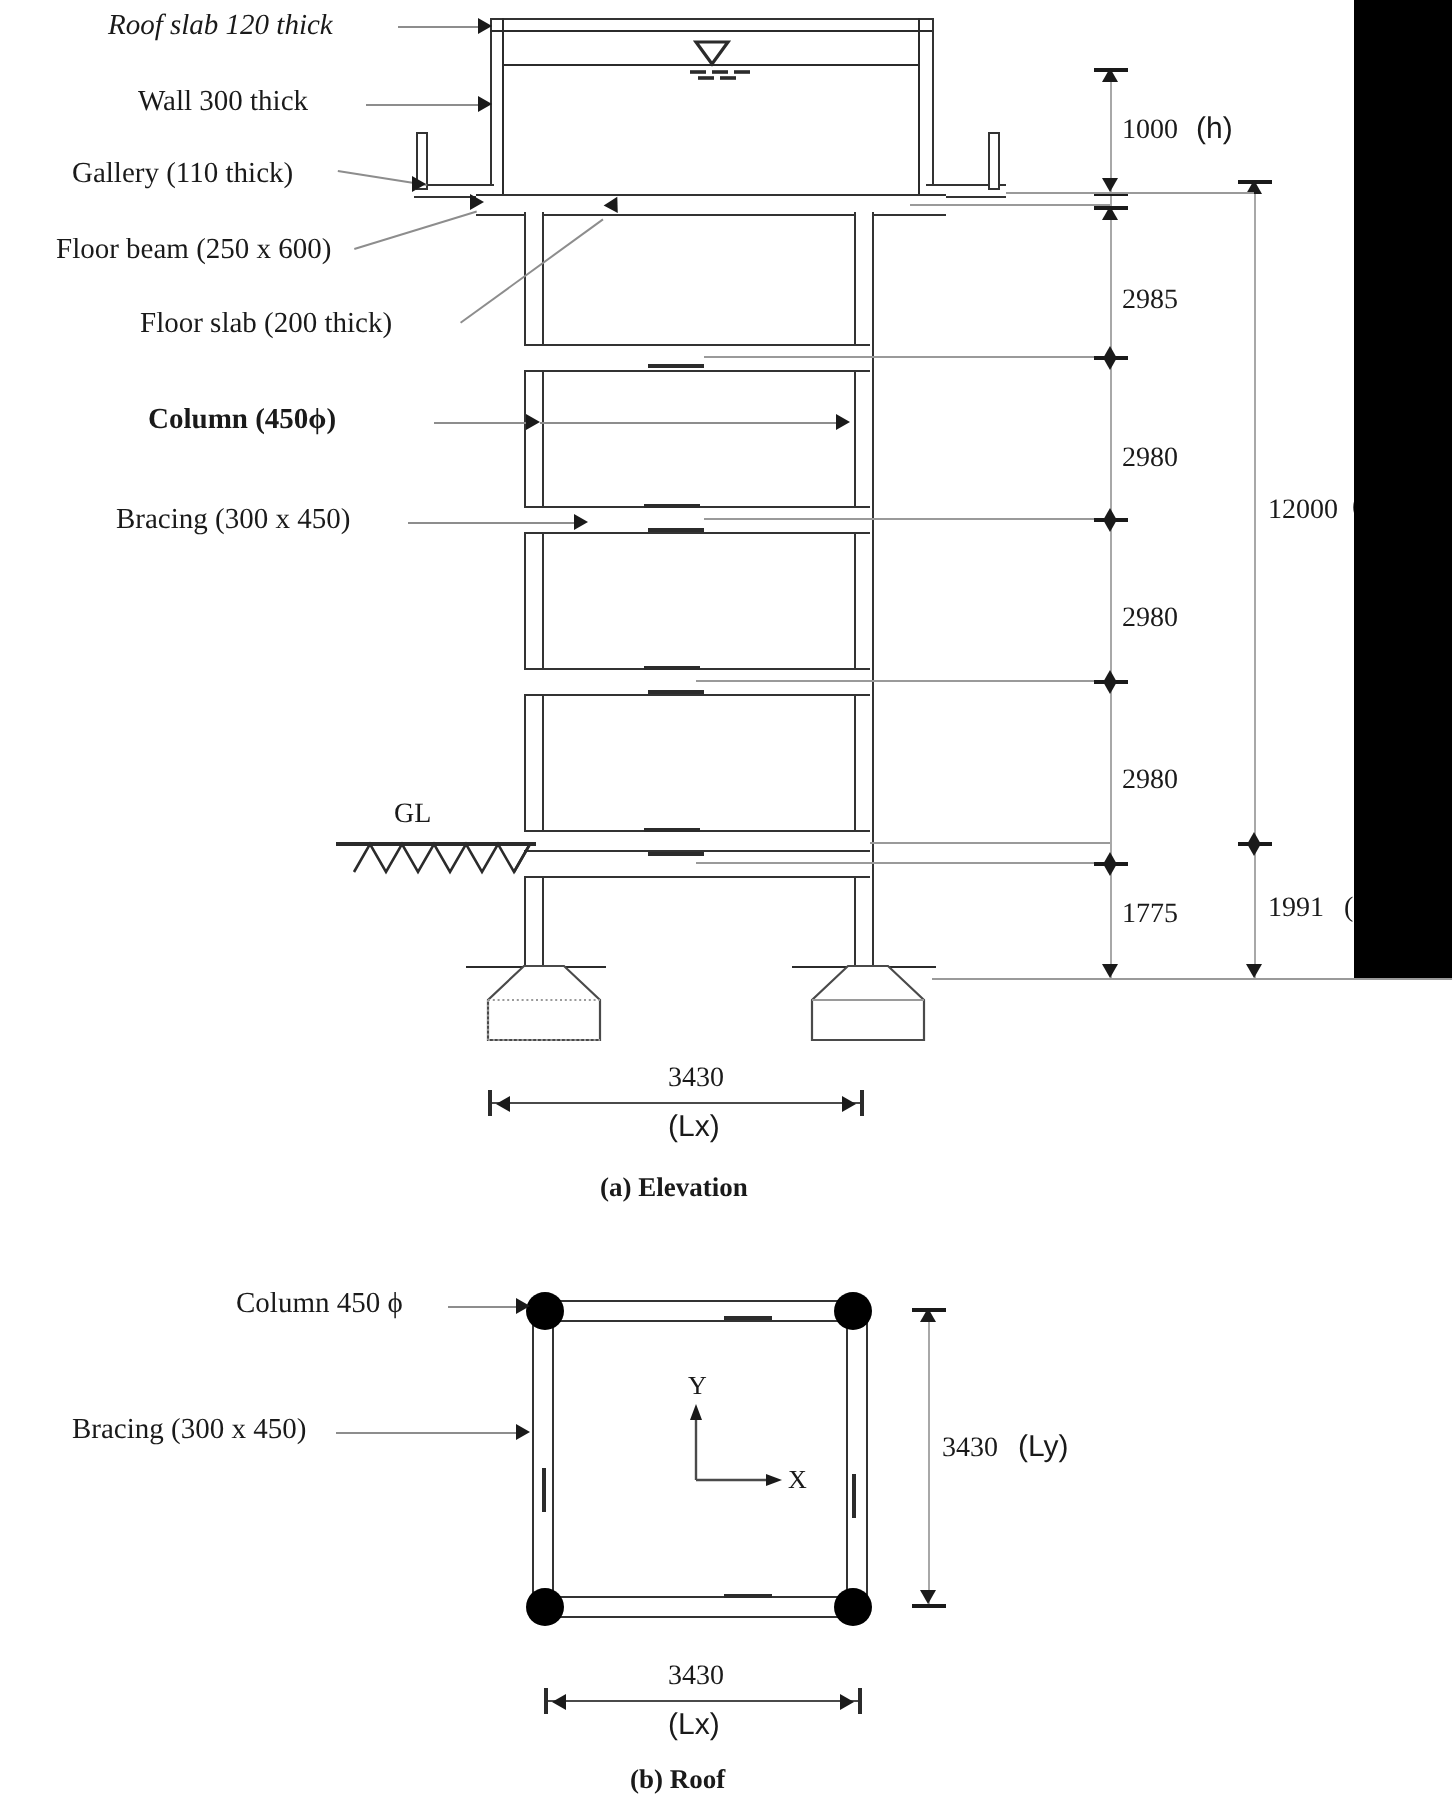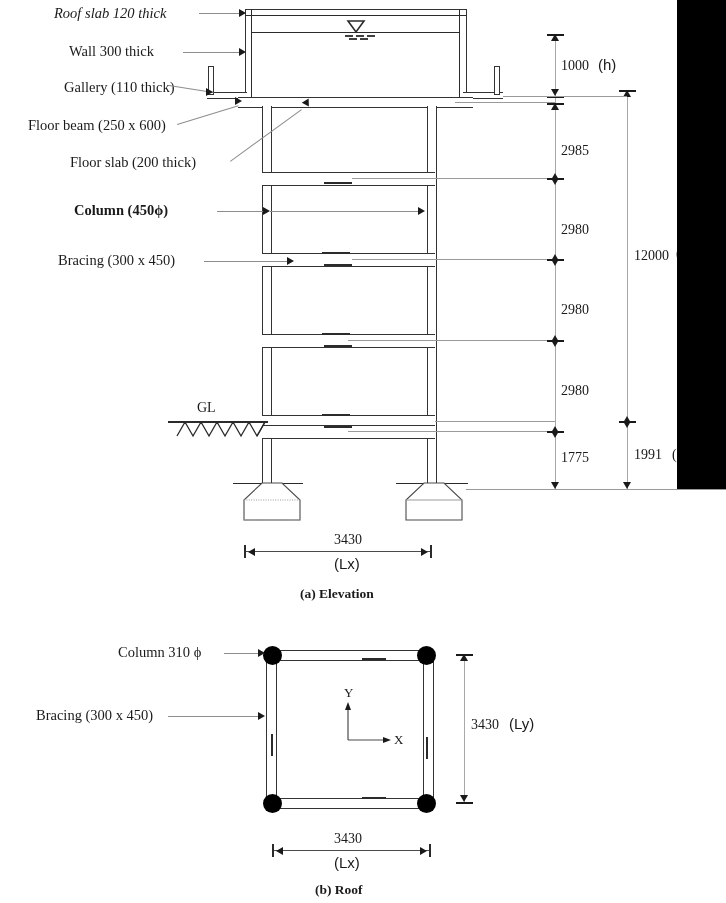--- a/index.html
+++ b/index.html
@@ -142,21 +142,21 @@
     </div>
 
     <div class="lbl" style="left:54px;top:6px;font-style:italic;">Roof slab 120 thick</div>
     <div class="leader" style="left:199px;top:13px;width:42px;"></div>
     <div class="ah-r" style="left:239px;top:9px;"></div>
 
     <div class="lbl" style="left:69px;top:44px;">Wall 300 thick</div>
     <div class="leader" style="left:183px;top:52px;width:58px;"></div>
     <div class="ah-r" style="left:239px;top:48px;"></div>
 
-    <div class="lbl" style="left:36px;top:80px;margin-left:28px;">Gallery (110 thick)</div>
+    <div class="lbl" style="left:36px;top:80px;">Gallery (110 thick)</div>
     <div class="leader-d" style="left:169px;top:85px;width:45px;transform:rotate(9deg);"></div>
     <div class="ah-r" style="left:206px;top:88px;"></div>
 
     <div class="lbl" style="left:28px;top:118px;">Floor beam (250 x 600)</div>
     <div class="leader-d" style="left:177px;top:124px;width:64px;transform:rotate(-17deg);"></div>
     <div class="ah-r" style="left:235px;top:97px;"></div>
 
     <div class="lbl" style="left:70px;top:155px;text-align:right;">Floor slab (200 thick)</div>
     <div class="leader-d" style="left:230px;top:161px;width:88px;transform:rotate(-36deg);"></div>
     <div class="ah-u" style="left:303px;top:98px;transform:rotate(28deg);"></div>
@@ -254,21 +254,21 @@
       <svg width="70" height="62" viewBox="0 0 70 62">
         <line x1="8" y1="55" x2="8" y2="22" stroke="#4a4a4a" stroke-width="1.2"></line>
         <line x1="8" y1="55" x2="46" y2="55" stroke="#4a4a4a" stroke-width="1.2"></line>
         <polygon points="8,17 5,25 11,25" fill="#1a1a1a"></polygon>
         <polygon points="51,55 43,52 43,58" fill="#1a1a1a"></polygon>
       </svg>
     </div>
     <div class="lbl" style="left:344px;top:686px;font-size:13px;">Y</div>
     <div class="lbl" style="left:394px;top:733px;font-size:13px;">X</div>
 
-    <div class="lbl" style="left:118px;top:645px;">Column 310 ϕ</div>
+    <div class="lbl" style="left:118px;top:645px;">Column 450 ϕ</div>
     <div class="leader" style="left:224px;top:653px;width:36px;"></div>
     <div class="ah-r" style="left:258px;top:649px;"></div>
 
     <div class="lbl" style="left:36px;top:708px;">Bracing (300 x 450)</div>
     <div class="leader" style="left:168px;top:716px;width:92px;"></div>
     <div class="ah-r" style="left:258px;top:712px;"></div>
 
     <div class="dimv" style="left:464px;top:654px;height:150px;"></div>
     <div class="tick" style="left:456px;top:654px;width:17px;"></div>
     <div class="ah-u" style="left:460px;top:654px;"></div>

